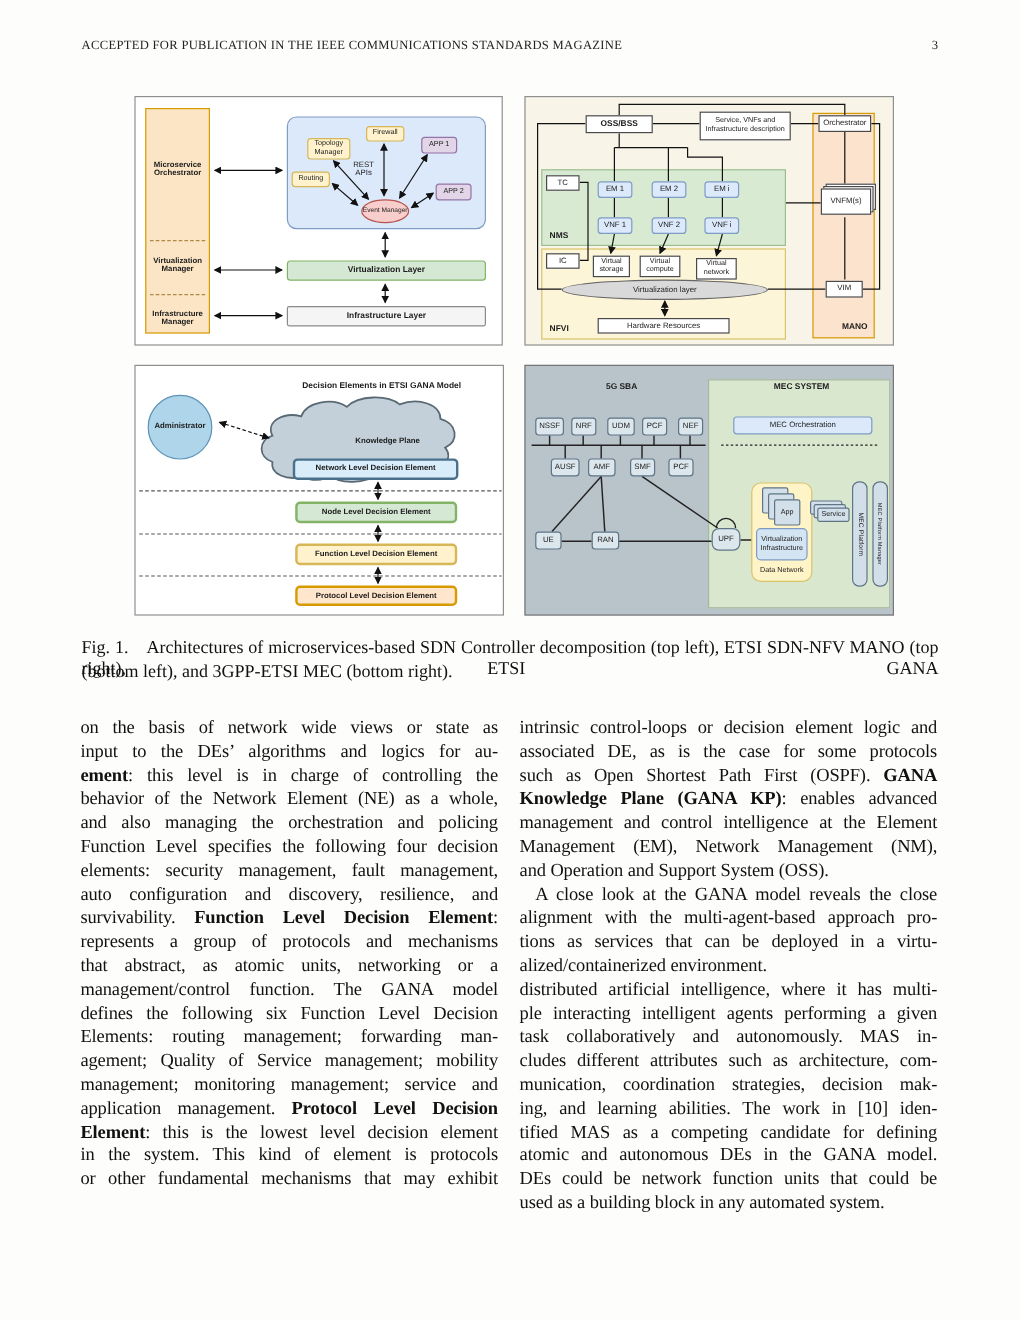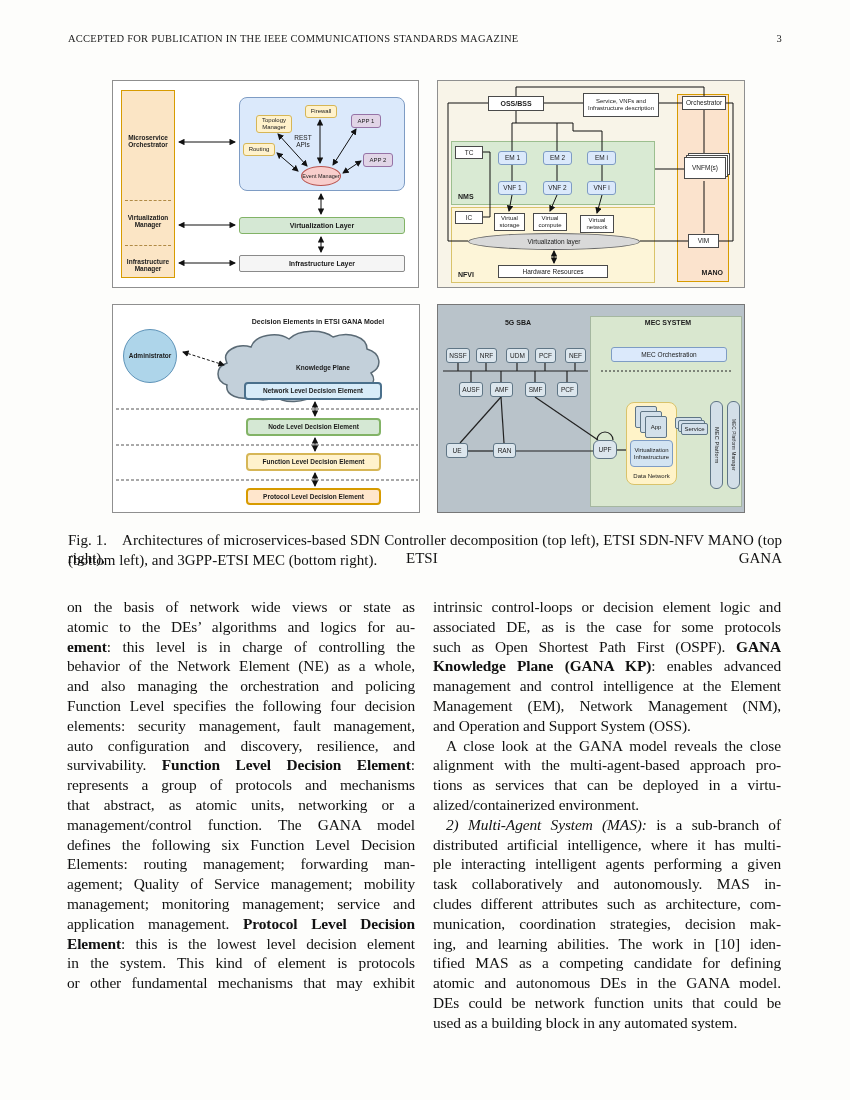--- a/index.html
+++ b/index.html
@@ -216,21 +216,21 @@
   <div class="bx vtext f45" style="left:289px;top:96px;width:13px;height:88px;background:#d3dfe8;border:1px solid #5f7585;border-radius:6px">MEC Platform Manager</div>
 </div>
 
 <div class="cap" id="caption">
     <div class="bline"><span>Fig. 1.  Architectures of microservices-based SDN Controller decomposition (top left), ETSI SDN-NFV MANO (top right), ETSI GANA</span></div>
     <div class="bline last"><span>(bottom left), and 3GPP-ETSI MEC (bottom right).</span></div>
   </div>
 
 <div class="col" id="col-left" style="left:67px">
     <div class="bline"><span>on the basis of network wide views or state as</span></div>
-    <div class="bline"><span>atomic to the DEs’ algorithms and logics for au-</span></div>
+    <div class="bline"><span>input to the DEs’ algorithms and logics for au-</span></div>
     <div class="bline"><span class="b">ement</span><span>: this level is in charge of controlling the</span></div>
     <div class="bline"><span>behavior of the Network Element (NE) as a whole,</span></div>
     <div class="bline"><span>and also managing the orchestration and policing</span></div>
     <div class="bline"><span>Function Level specifies the following four decision</span></div>
     <div class="bline"><span>elements: security management, fault management,</span></div>
     <div class="bline"><span>auto configuration and discovery, resilience, and</span></div>
     <div class="bline"><span>survivability. </span><span class="b">Function Level Decision Element</span><span>:</span></div>
     <div class="bline"><span>represents a group of protocols and mechanisms</span></div>
     <div class="bline"><span>that abstract, as atomic units, networking or a</span></div>
     <div class="bline"><span>management/control function. The GANA model</span></div>
@@ -248,21 +248,20 @@
     <div class="bline"><span>associated DE, as is the case for some protocols</span></div>
     <div class="bline"><span>such as Open Shortest Path First (OSPF). </span><span class="b">GANA</span></div>
     <div class="bline"><span class="b">Knowledge Plane (GANA KP)</span><span>: enables advanced</span></div>
     <div class="bline"><span>management and control intelligence at the Element</span></div>
     <div class="bline"><span>Management (EM), Network Management (NM),</span></div>
     <div class="bline last"><span>and Operation and Support System (OSS).</span></div>
     <div class="bline ind"><span>A close look at the GANA model reveals the close</span></div>
     <div class="bline"><span>alignment with the multi-agent-based approach pro-</span></div>
     <div class="bline"><span>tions as services that can be deployed in a virtu-</span></div>
     <div class="bline last"><span>alized/containerized environment.</span></div>
-    <div class="bline ind"><span class="i">2) Multi-Agent System (MAS):</span><span> is a sub-branch of</span></div>
     <div class="bline"><span>distributed artificial intelligence, where it has multi-</span></div>
     <div class="bline"><span>ple interacting intelligent agents performing a given</span></div>
     <div class="bline"><span>task collaboratively and autonomously. MAS in-</span></div>
     <div class="bline"><span>cludes different attributes such as architecture, com-</span></div>
     <div class="bline"><span>munication, coordination strategies, decision mak-</span></div>
     <div class="bline"><span>ing, and learning abilities. The work in [10] iden-</span></div>
     <div class="bline"><span>tified MAS as a competing candidate for defining</span></div>
     <div class="bline"><span>atomic and autonomous DEs in the GANA model.</span></div>
     <div class="bline"><span>DEs could be network function units that could be</span></div>
     <div class="bline last"><span>used as a building block in any automated system.</span></div>

